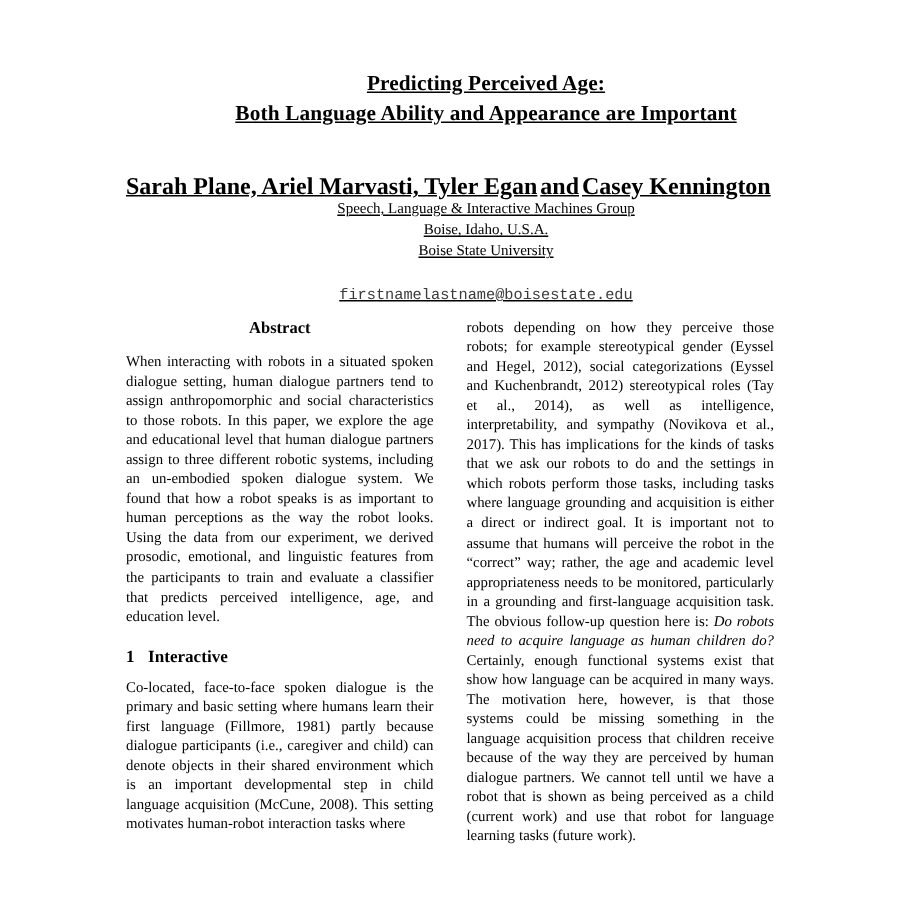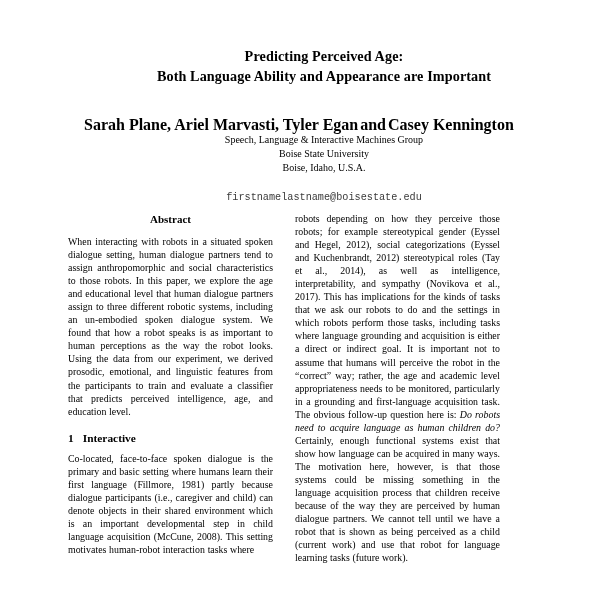--- a/index.html
+++ b/index.html
@@ -15,20 +15,21 @@
     color: #000000;
     -webkit-font-smoothing: antialiased;
   }
   .page {
     position: relative;
     width: 600px;
     height: 600px;
     background: #ffffff;
     box-sizing: border-box;
     padding: 46px 36px 0 84px;
+    text-decoration: underline;
   }
 
   
   .title {
     text-align: center;
     font-weight: bold;
     font-size: 14.2px;
     line-height: 20px;
     letter-spacing: 0.1px;
     margin: 0 0 0 0;
@@ -58,21 +59,21 @@
     font-size: 10.2px;
     line-height: 14px;
     margin-top: 15px;
     color: #3a3a3a;
   }
 
   
   .columns {
     position: absolute;
     top: 212px;
-    left: 68px;
+    left: 84px;
     width: 432px;
     display: flex;
     gap: 22px;
   }
   .col {
     width: 205px;
     flex: 0 0 205px;
   }
 
   .section-head-centered {
@@ -115,22 +116,22 @@
     <span class="title-line">Predicting Perceived Age:</span>
     <span class="title-line">Both Language Ability and Appearance are Important</span>
   </div>
 
   <div class="authors">
     <span>Sarah Plane, Ariel Marvasti, Tyler Egan</span><span class="author-sep">and</span><span>Casey Kennington</span>
   </div>
 
   <div class="affiliation">
     <span class="affil-line">Speech, Language &amp; Interactive Machines Group</span>
+    <span class="affil-line">Boise, Idaho, U.S.A.</span>
     <span class="affil-line">Boise State University</span>
-    <span class="affil-line">Boise, Idaho, U.S.A.</span>
   </div>
 
   <div class="email">firstnamelastname@boisestate.edu</div>
 
   <div class="columns">
 
     <div class="col">
       <div class="section-head-centered">Abstract</div>
       <p class="body-text">When interacting with robots in a situated spoken dialogue setting, human dialogue partners tend to assign anthropomorphic and social characteristics to those robots. In this paper, we explore the age and educational level that human dialogue partners assign to three different robotic systems, including an un-embodied spoken dialogue system. We found that how a robot speaks is as important to human perceptions as the way the robot looks. Using the data from our experiment, we derived prosodic, emotional, and linguistic features from the participants to train and evaluate a classifier that predicts perceived intelligence, age, and education level.</p>
 

